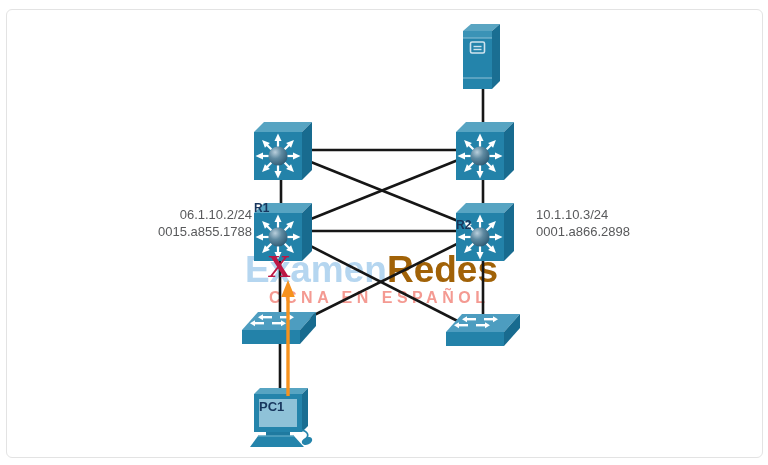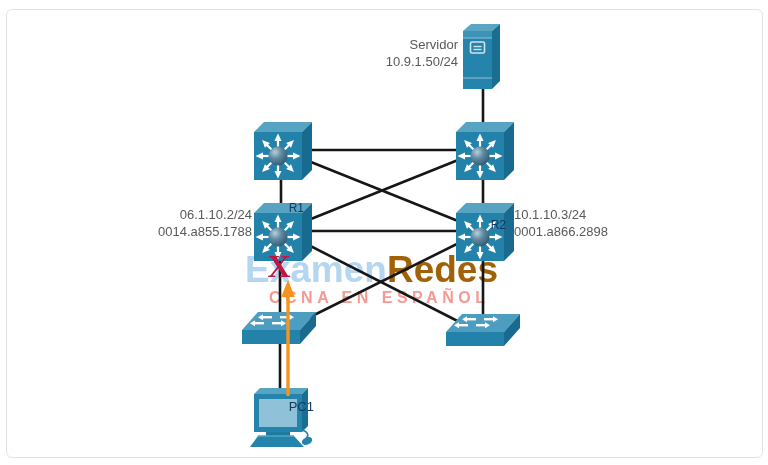--- a/index.html
+++ b/index.html
@@ -10,21 +10,21 @@
   .wm{z-index:1;}
   .wm-brand{position:absolute;left:245px;top:249px;font-size:37px;font-weight:bold;letter-spacing:0px;white-space:nowrap;}
   .wm-first{color:#b5d6f0;}
   .wm-second{color:#a16207;}
   .wm-tag{position:absolute;left:269px;top:289px;font-size:16px;font-weight:bold;
           letter-spacing:4.5px;color:#f49a92;white-space:nowrap;}
   .links{z-index:2;}
   .dev{position:absolute;z-index:3;}
   .lbl{position:absolute;z-index:4;color:#58595b;font-size:13px;line-height:17px;}
   .lbl.right{text-align:right;}
-  .nametag{position:absolute;z-index:4;color:#17365d;font-size:12px;font-weight:normal;text-align:right;}
+  .nametag{position:absolute;z-index:4;color:#17365d;font-size:12px;font-weight:bold;text-align:left;}
   .overlay{z-index:5;}
   .xmark{position:absolute;left:263px;top:248px;width:32px;height:36px;z-index:6;
          font-family:"Liberation Serif", serif;font-weight:bold;font-size:32px;
          color:#bc1745;text-align:center;line-height:36px;}
 </style>
 </head>
 <body>
 
 <div class="stage">
   <div class="frame"></div>
@@ -137,35 +137,31 @@
   <svg class="dev" style="left:242px;top:310px" width="74" height="44" viewBox="0 0 74 44">
       <use href="#wgs"></use>
     </svg>
   <svg class="dev" style="left:446px;top:312px" width="74" height="44" viewBox="0 0 74 44">
       <use href="#wgs"></use>
     </svg>
   <svg class="dev" style="left:250px;top:386px" width="66" height="62" viewBox="0 0 66 62">
       <use href="#pc"></use>
     </svg>
 
-  <div class="lbl right" style="left:320px;top:36px;width:138px">
-    <div>Servidor</div>
-    <div>10.9.1.50/24</div>
-  </div>
   <div class="lbl right" style="left:96px;top:206px;width:156px">
     <div>06.1.10.2/24</div>
-    <div>0014.a855.1788</div>
+    <div>0015.a855.1788</div>
   </div>
-  <div class="lbl" style="left:514px;top:206px;width:160px">
+  <div class="lbl" style="left:536px;top:206px;width:160px">
     <div>10.1.10.3/24</div>
     <div>0001.a866.2898</div>
   </div>
   <div class="nametag" style="left:254px;top:201px;width:50px">R1</div>
   <div class="nametag" style="left:456px;top:218px;width:50px">R2</div>
-  <div class="nametag" style="left:276px;top:399px;width:38px;font-size:13px">PC1</div>
+  <div class="nametag" style="left:259px;top:399px;width:38px;font-size:13px">PC1</div>
 
   <svg class="layer overlay" viewBox="0 0 768 465">
     <g>
       <line x1="288" y1="396" x2="288" y2="294" stroke="#f6921e" stroke-width="3.4"></line>
       <polygon points="288,280 281.2,297 294.8,297" fill="#f6921e"></polygon>
     </g>
   </svg>
 
   <div class="xmark">X</div>
 </div>

